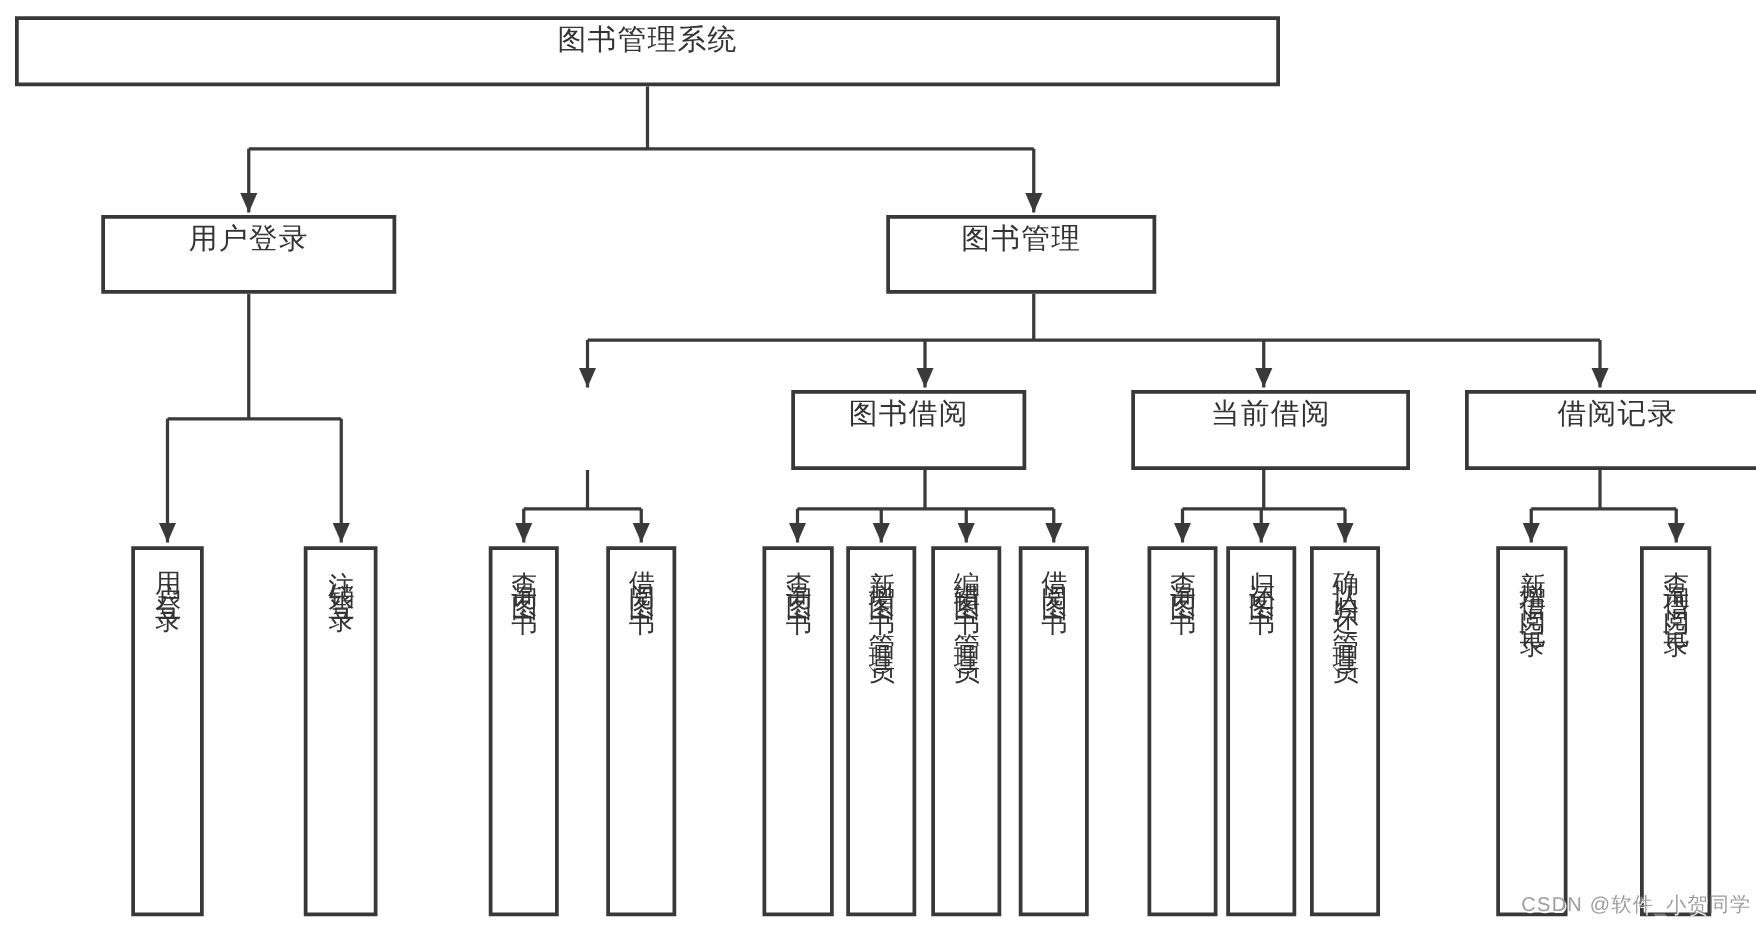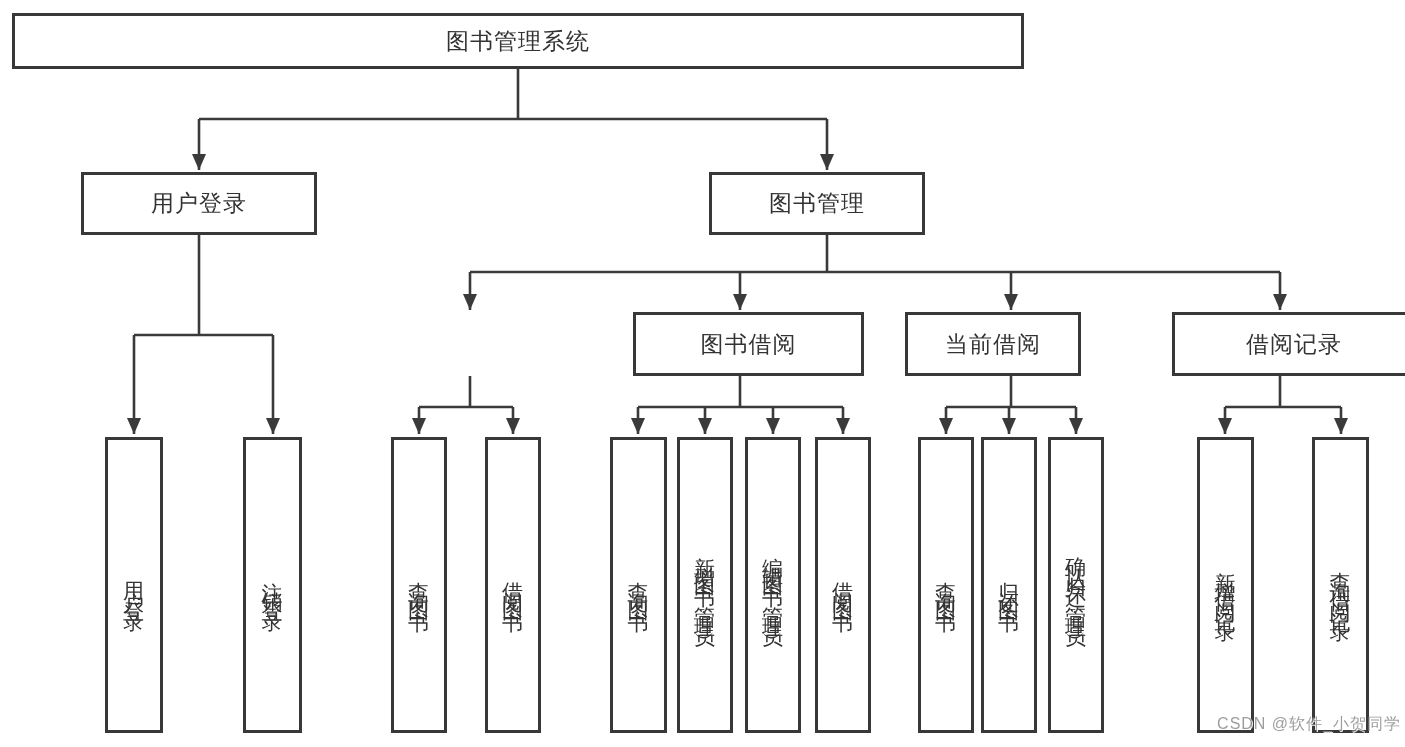--- a/index.html
+++ b/index.html
@@ -16,21 +16,20 @@
     left: 0; top: 0;
     width: 1405px; height: 747px;
     pointer-events: none;
   }
   .node {
     position: absolute;
     box-sizing: border-box;
     border: 3px solid #383838;
     background: #ffffff;
     display: flex;
-    align-items: center;
     justify-content: center;
     color: #333333;
     font-size: 23px;
     letter-spacing: 1px;
     white-space: nowrap;
   }
   .node.leaf span {
     writing-mode: vertical-rl;
     text-orientation: mixed;
     font-size: 21px;
@@ -108,24 +107,24 @@
     <span>图书管理系统</span>
   </div>
 
   <div class="node" style="left:81px; top:172px; width:236px; height:63px;">
     <span>用户登录</span>
   </div>
   <div class="node" style="left:709px; top:172px; width:216px; height:63px;">
     <span>图书管理</span>
   </div>
 
-  <div class="node" style="left:633px; top:312px; width:231px; height:64px;">
+  <div class="node" style="left:633px; top:312px; width:188px; height:64px;">
     <span>图书借阅</span>
   </div>
-  <div class="node" style="left:905px; top:312px; width:176px; height:64px;">
+  <div class="node" style="left:905px; top:312px; width:223px; height:64px;">
     <span>当前借阅</span>
   </div>
   <div class="node" style="left:1172px; top:312px; width:244px; height:64px;">
     <span>借阅记录</span>
   </div>
 
   <div class="node leaf" style="left:105px; top:437px; width:58px; height:296px;">
     <span>用户登录</span>
   </div>
   <div class="node leaf" style="left:243px; top:437px; width:59px; height:296px;">

